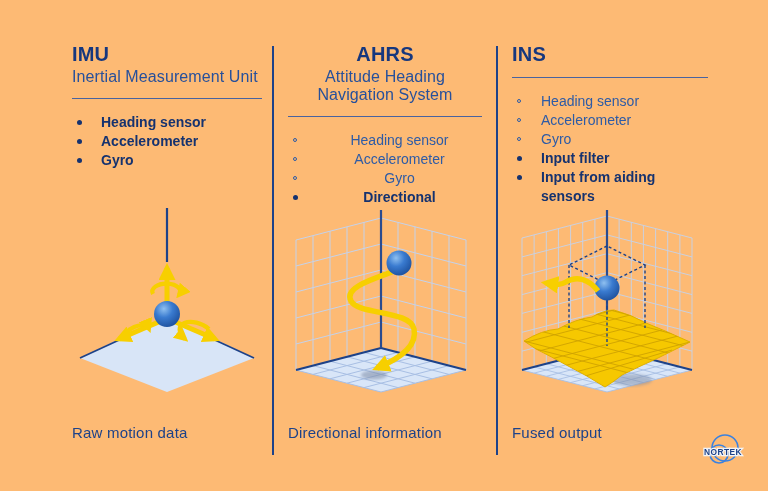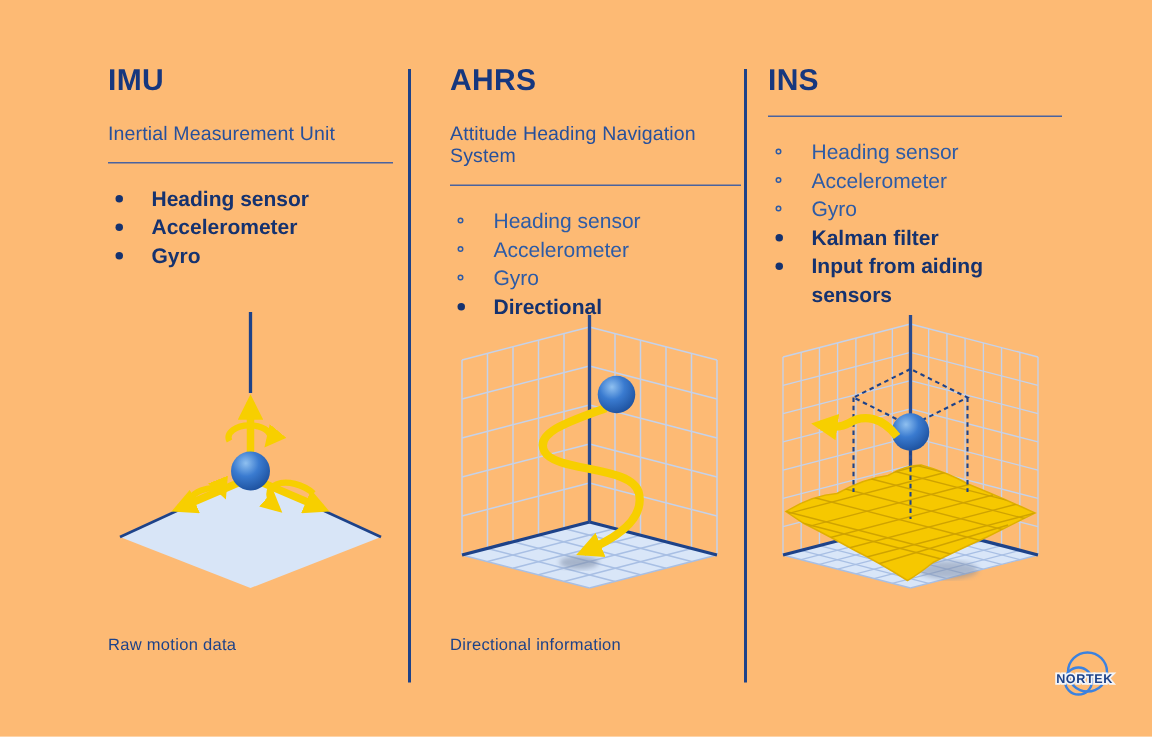--- a/index.html
+++ b/index.html
@@ -4,29 +4,29 @@
 <style>
   * { margin:0; padding:0; box-sizing:border-box; }
   html,body { width:768px; height:491px; }
   body { font-family:"Liberation Sans", sans-serif; }
   .canvas {
     position:relative; width:768px; height:491px;
     background:#fdba74; overflow:hidden;
   }
   .col { position:absolute; top:0; height:491px; padding-top:43px; }
   .col-imu  { left:72px;  width:190px; }
-  .col-ahrs { left:300px; width:194px; }
+  .col-ahrs { left:288px; width:194px;text-align:center; }
   .col-ins  { left:512px; width:196px; }
 
   .col h2 {
     font-size:20px; font-weight:bold; color:#16377e;
     letter-spacing:.2px; line-height:22px;
   }
   .subtitle {
-    font-size:13px; color:#27509b; margin-top:16px; letter-spacing:.1px;
+    font-size:16px; color:#27509b; margin-top:3px; letter-spacing:.1px;
   }
   .rule {
     height:1px; background:#49639f; margin-top:12px; width:100%;
   }
   ul.items { list-style:none; margin-top:14px; }
   ul.items li {
     position:relative; padding-left:29px;
     font-size:14px; line-height:19px; color:#2d5ba6;
   }
   ul.items li.bold { font-weight:bold; color:#15326f; }
@@ -34,21 +34,21 @@
   .bullet.filled { background:#15326f; }
   .bullet.open { border:1.3px solid #2d5ba6; width:4px; height:4px; }
 
   .diagram { position:absolute; top:200px; }
   .col-imu  .diagram { left:-10px; }
   .col-ahrs .diagram { left:-2px; }
   .col-ins  .diagram { left:0px; }
 
   .caption {
     position:absolute; top:424px; left:0;
-    font-size:11px; color:#1d4289; letter-spacing:.2px; white-space:nowrap;
+    font-size:15px; color:#1d4289; letter-spacing:.2px; white-space:nowrap;
   }
   .divider {
     position:absolute; top:46px; width:1.5px; height:409px; background:#1d4289;
   }
   .divider-1 { left:272px; }
   .divider-2 { left:496px; }
 
   .logo { position:absolute; left:697px; top:428px; width:52px; height:48px; }
 </style>
 </head>
@@ -186,21 +186,21 @@
 
   <div class="divider divider-2"></div>
 
   <section class="col col-ins">
     <h2>INS</h2>
     <div class="rule"></div>
     <ul class="items">
       <li><span class="bullet open"></span><span>Heading sensor</span></li>
       <li><span class="bullet open"></span><span>Accelerometer</span></li>
       <li><span class="bullet open"></span><span>Gyro</span></li>
-      <li class="bold"><span class="bullet filled"></span><span>Kalman filter</span></li>
+      <li class="bold"><span class="bullet filled"></span><span>Input filter</span></li>
       <li class="bold"><span class="bullet filled"></span><span>Input from aiding sensors</span></li>
     </ul>
 
     <svg class="diagram" width="200" height="205" viewBox="0 0 200 205">
       <defs>
         <radialGradient id="ball3" cx="38%" cy="30%" r="75%">
           <stop offset="0%" stop-color="#8fc0f0"></stop>
             <stop offset="45%" stop-color="#3a7bd0"></stop>
             <stop offset="100%" stop-color="#1c4f9c"></stop>
         </radialGradient>
@@ -294,20 +294,21 @@
         <line x1="57" y1="65" x2="57" y2="128"></line>
         <line x1="133" y1="65" x2="133" y2="128"></line>
         <line x1="95" y1="84" x2="95" y2="146"></line>
       </g>
 
       <circle cx="95" cy="88" r="12.5" fill="url(#ball3)"></circle>
 
       <path d="M86,91 C76,78 64,76 54,82 C47,86 41,84 34,83" stroke="#f7cf00" stroke-width="5.5" fill="none" marker-end="url(#ay3)"></path>
     </svg>
 
+    <div class="caption">Fused output</div>
   </section>
 
   <svg class="logo" viewBox="0 0 52 48">
     <circle cx="28" cy="20" r="13" fill="none" stroke="#3b82e0" stroke-width="1.6"></circle>
     <circle cx="22" cy="26" r="9" fill="none" stroke="#3b82e0" stroke-width="1.6"></circle>
     <text x="26" y="27" text-anchor="middle" font-family="Liberation Sans, sans-serif" font-size="8.4" font-weight="bold" fill="#1d4289" letter-spacing="0.4" paint-order="stroke" stroke="#f2f4f8" stroke-width="2.4">NORTEK</text>
   </svg>
 
 </div>
 

